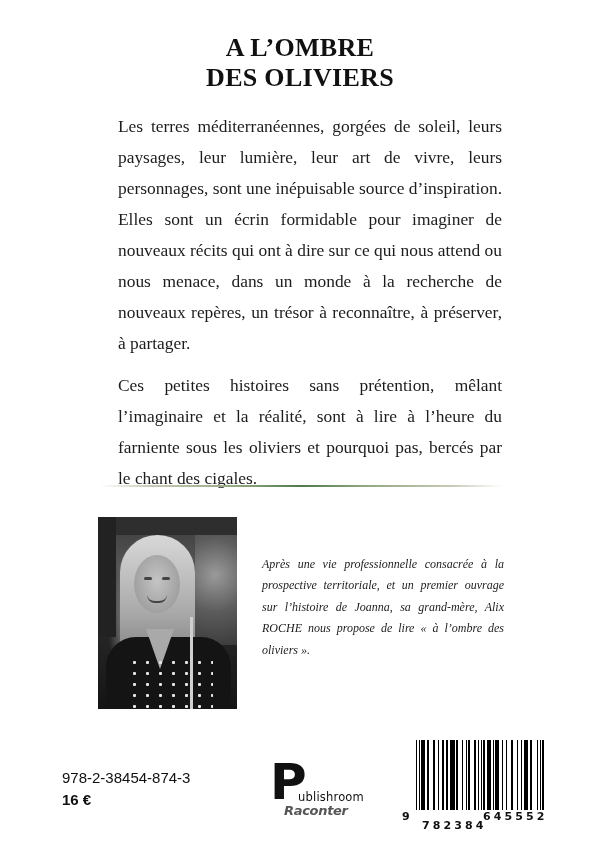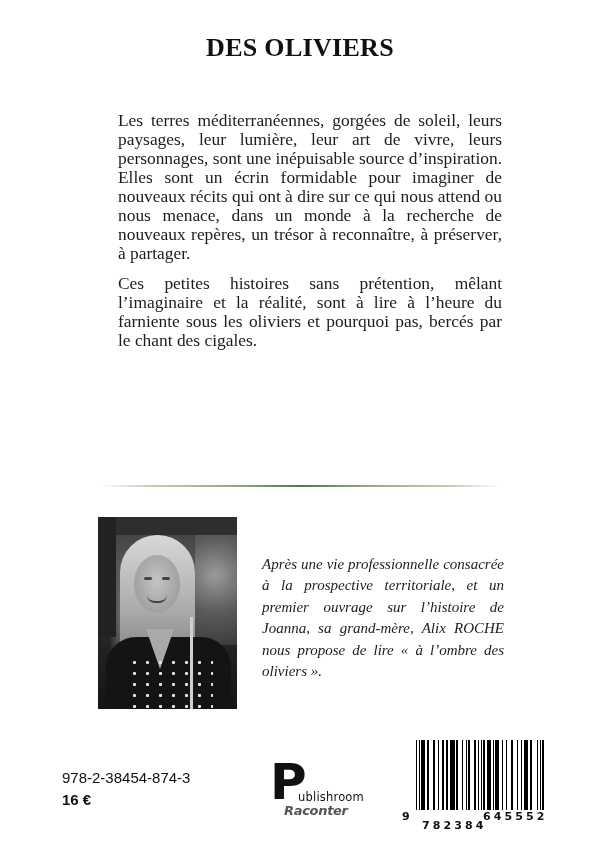--- a/index.html
+++ b/index.html
@@ -5,21 +5,21 @@
   html, body { margin: 0; padding: 0; background: #ffffff; }
   body { width: 600px; height: 844px; position: relative; overflow: hidden; color: #1a1a1a; }
   .title {
     position: absolute; left: 0; top: 33px; width: 600px; text-align: center;
     font-family: "Liberation Serif", "DejaVu Serif", serif; font-weight: bold;
     font-size: 26px; line-height: 30px; letter-spacing: 0.3px; color: #111;
   }
   .body-text {
     position: absolute; left: 118px; top: 111px; width: 384px;
     font-family: "Liberation Serif", "DejaVu Serif", serif;
-    font-size: 17.4px; line-height: 19px; text-align: justify; color: #1c1c1c;
+    font-size: 17.4px; line-height: 31px; text-align: justify; color: #1c1c1c;
   }
   .body-text p { margin: 0 0 11px 0; }
   .divider {
     position: absolute; left: 100px; top: 485px; width: 402px; height: 2px;
     background: linear-gradient(to right, rgba(230,230,225,0) 0%, #c9ccb8 12%, #8fa57f 35%, #4d7a4e 50%, #8fa57f 65%, #c9ccb8 88%, rgba(230,230,225,0) 100%);
   }
   .photo {
     position: absolute; left: 98px; top: 517px; width: 139px; height: 192px;
     background:
       radial-gradient(ellipse 22px 28px at 60px 70px, #c9c9c9 0%, #a8a8a8 60%, rgba(0,0,0,0) 100%),
@@ -42,21 +42,21 @@
     border-radius: 30px 30px 0 0; background: #141414; }
   .photo .vneck { position:absolute; left:48px; top:112px; width:0; height:0;
     border-left: 14px solid transparent; border-right: 14px solid transparent; border-top: 40px solid #a9a9a9; }
   .photo .dots { position:absolute; left:30px; top:140px; width:85px; height:52px;
     background-image: radial-gradient(circle, #e5e5e5 1.3px, rgba(0,0,0,0) 1.8px);
     background-size: 13px 11px; }
   .photo .strap { position:absolute; left:92px; top:100px; width:3px; height:92px; background:#d0d0d0; }
   .bio {
     position: absolute; left: 262px; top: 554px; width: 242px;
     font-family: "Liberation Serif", "DejaVu Serif", serif; font-style: italic;
-    font-size: 15px; line-height: 21.4px; text-align: justify; color: #1c1c1c;
+    font-size: 12px; line-height: 21.4px; text-align: justify; color: #1c1c1c;
   }
   .isbn {
     position: absolute; left: 62px; top: 769px;
     font-family: "Liberation Sans", "DejaVu Sans", sans-serif; font-size: 15px; color: #111;
   }
   .price {
     position: absolute; left: 62px; top: 791px;
     font-family: "Liberation Sans", "DejaVu Sans", sans-serif; font-size: 15px; font-weight: bold; color: #111;
   }
   .logo { position: absolute; left: 270px; top: 765px; width: 110px; height: 60px; }
@@ -82,20 +82,21 @@
   .barcode .digits .d0 { position:absolute; left:-8px; top:0; }
   .barcode .digits .g1 { position:absolute; left:12px; top:9px; letter-spacing: 3.1px; }
   .barcode .digits .g2 { position:absolute; left:73px; top:0; letter-spacing: 3.1px; }
 </style>
 </head>
 <body>
 
 <div>
 
   <div class="title">
+    <div>A L’OMBRE</div>
     <div>DES OLIVIERS</div>
   </div>
 
   <div class="body-text">
     <p>Les terres méditerranéennes, gorgées de soleil, leurs paysages, leur lumière, leur art de vivre, leurs personnages, sont une inépuisable source d’inspiration. Elles sont un écrin formidable pour imaginer de nouveaux récits qui ont à dire sur ce qui nous attend ou nous menace, dans un monde à la recherche de nouveaux repères, un trésor à reconnaître, à préserver, à partager.</p>
     <p>Ces petites histoires sans prétention, mêlant l’imaginaire et la réalité, sont à lire à l’heure du farniente sous les oliviers et pourquoi pas, bercés par le chant des cigales.</p>
   </div>
 
   <div class="divider"></div>
 

